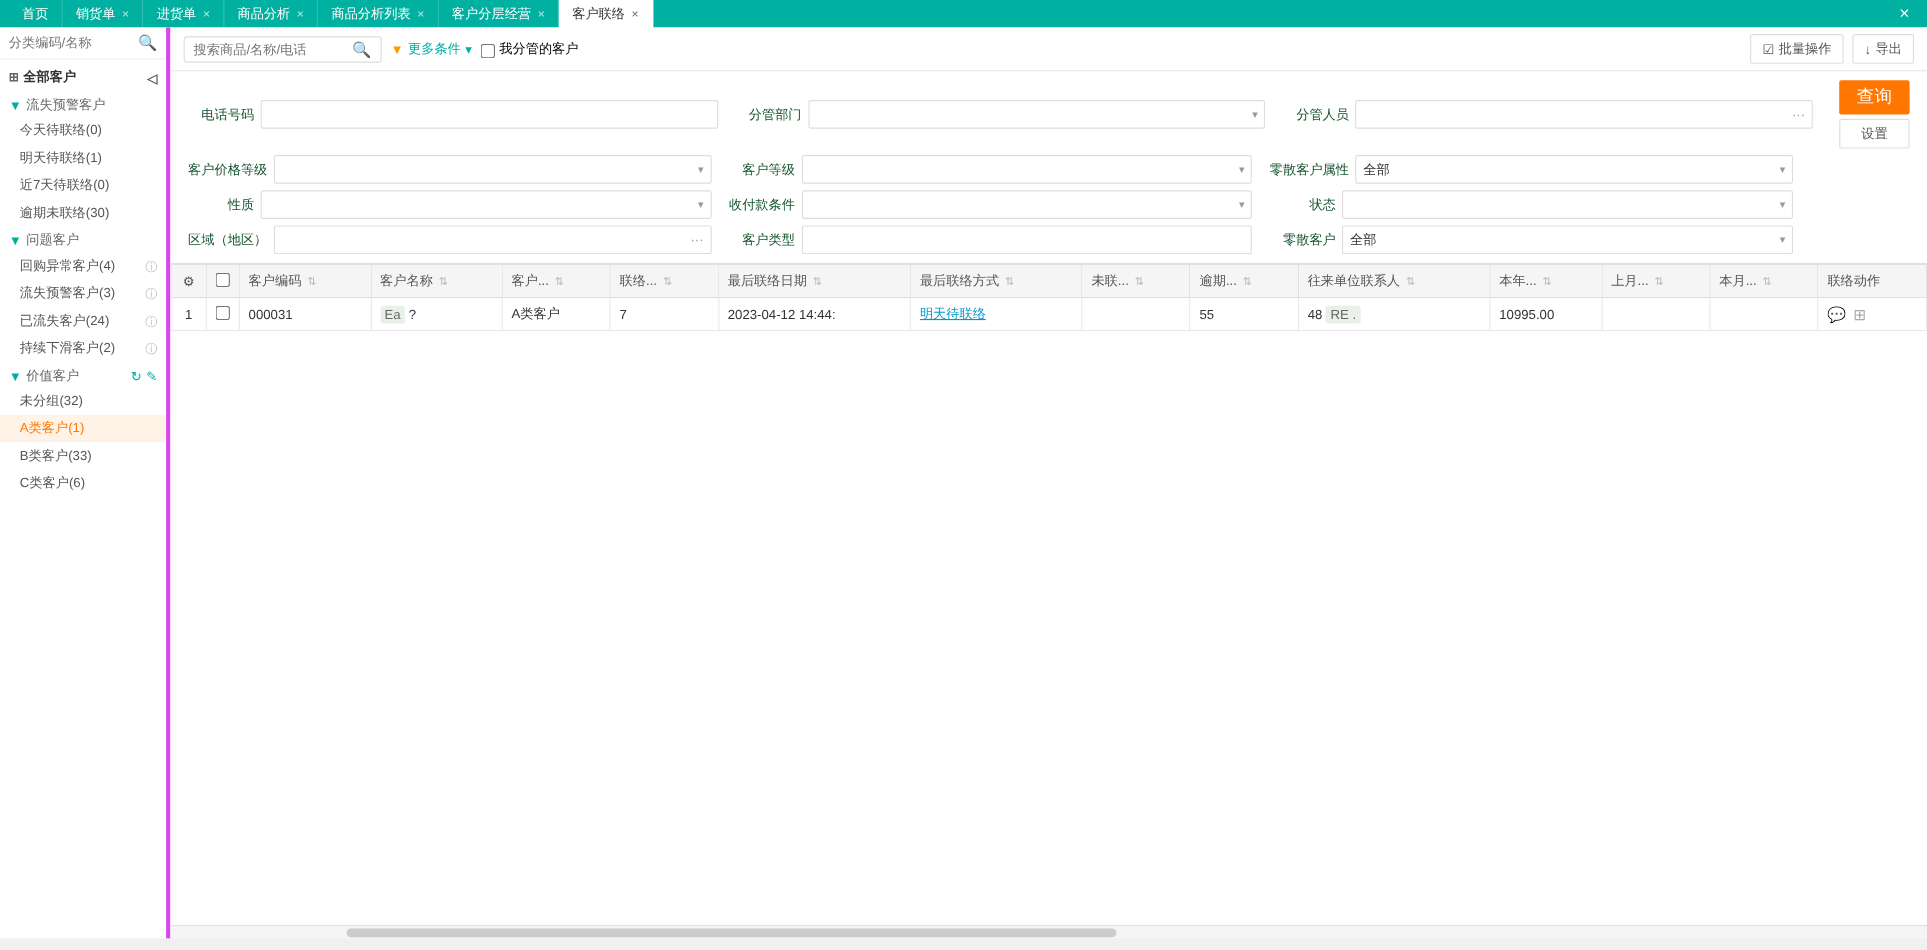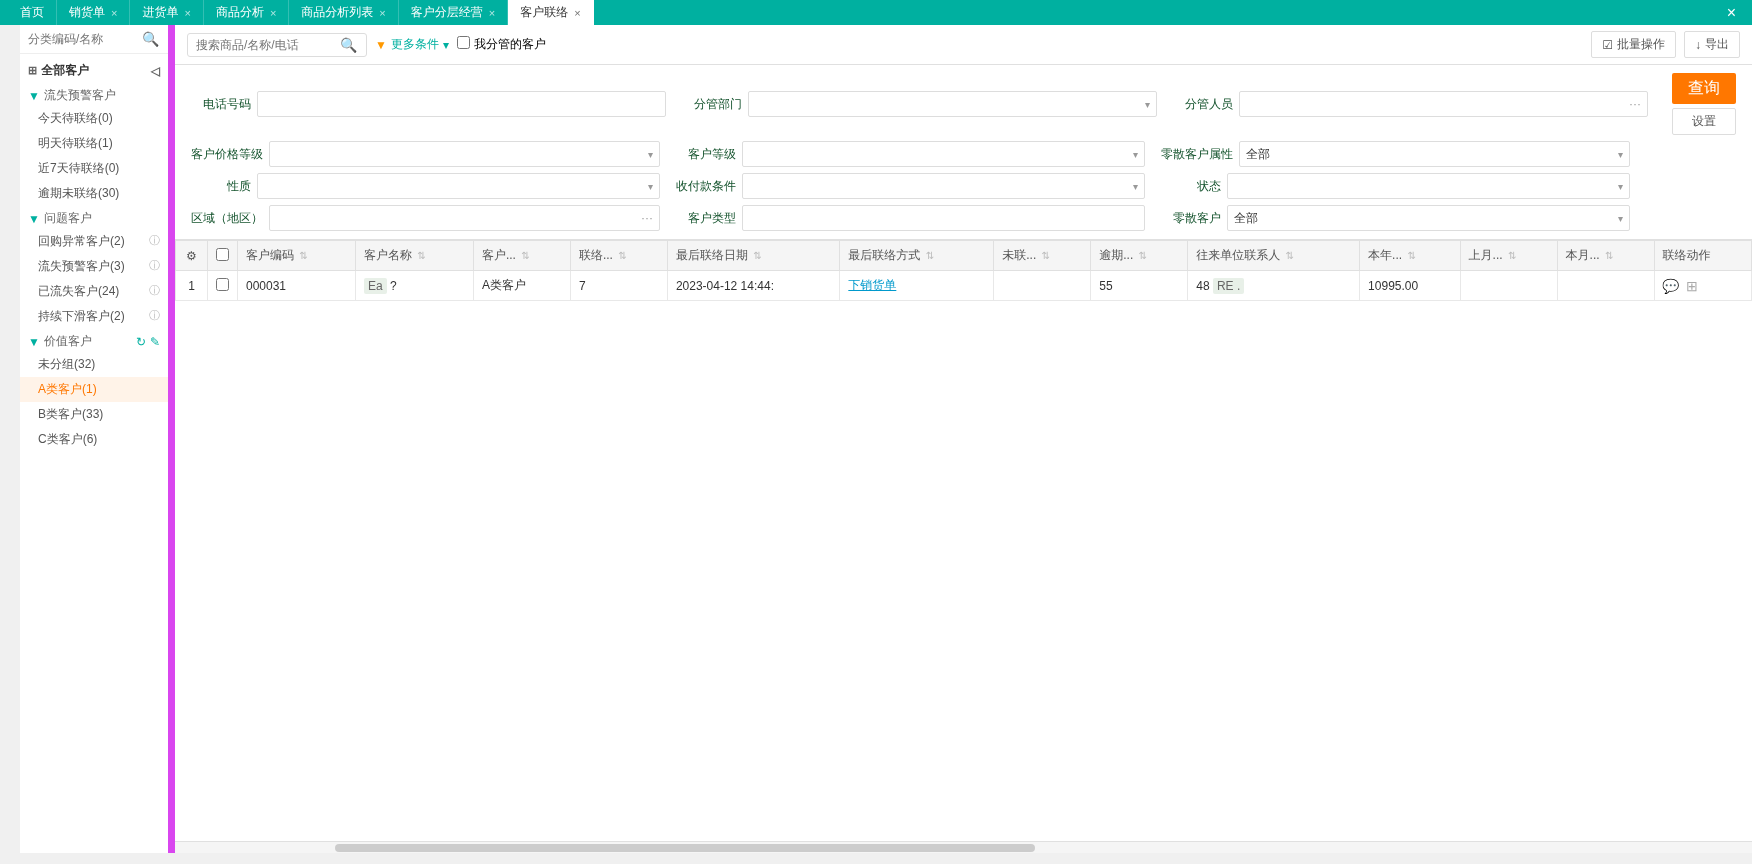--- a/index.html
+++ b/index.html
@@ -32,22 +32,22 @@
     }
 
     
     .main-layout {
       display: flex; height: calc(864px - 36px);
     }
 
     
     .sidebar {
       width: 155px; min-width: 155px;
-      background: #fff; border-right: 7px solid #d946ef;
-      overflow-y: auto; padding-bottom: 8px; margin-left: 20px;
+      background: #fff; border-right: 4px solid #d946ef;
+      overflow-y: auto; padding-bottom: 8px;
     }
     .sidebar-search {
       display: flex; align-items: center;
       padding: 6px 8px; border-bottom: 1px solid #eee;
     }
     .sidebar-search input {
       border: none; outline: none; font-size: 12px;
       width: 100%; color: #999;
     }
     .sidebar-search .search-icon {
@@ -60,21 +60,21 @@
       justify-content: space-between;
     }
     .sidebar-section-header .collapse-icon { color: #666; cursor: pointer; }
     .sidebar-group-label {
       display: flex; align-items: center;
       padding: 4px 8px 2px 8px; color: #666; font-size: 12px;
     }
     .sidebar-group-label .arrow { margin-right: 4px; color: #00b0a0; }
     .sidebar-item {
       padding: 4px 8px 4px 18px; color: #555; cursor: pointer;
-      display: flex; align-items: flex-start; justify-content: space-between;
+      display: flex; align-items: flex-end; justify-content: space-between;
     }
     .sidebar-item.active { background: #fff3e8; color: #ff7700; }
     .sidebar-item .item-label { flex: 1; }
     .sidebar-item .item-icon { color: #bbb; font-size: 11px; }
 
     
     .content-area {
       flex: 1; display: flex; flex-direction: column;
       background: #f5f5f5; overflow: hidden;
     }
@@ -93,21 +93,21 @@
     .filter-search input {
       border: none; outline: none; font-size: 12px; width: 100%;
     }
     .filter-search .s-icon { color: #00b0a0; font-size: 14px; cursor: pointer; }
     .filter-more {
       display: flex; align-items: center; gap: 4px;
       color: #00b0a0; cursor: pointer; font-size: 12px;
     }
     .filter-more .funnel { color: #ff9900; }
     .filter-checkbox {
-      display: flex; align-items: flex-start; gap: 4px; cursor: pointer;
+      display: flex; align-items: flex-end; gap: 4px; cursor: pointer;
     }
     .filter-right {
       margin-left: auto; display: flex; gap: 8px; align-items: center;
     }
     .btn-batch {
       border: 1px solid #ddd; background: #fff;
       padding: 4px 10px; cursor: pointer; color: #555; border-radius: 2px;
       display: flex; align-items: center; gap: 4px;
     }
     .btn-export {
@@ -279,21 +279,21 @@
     </div>
     <div class="sidebar-item">
       <span class="item-label">逾期未联络(30)</span>
     </div>
 
     <div class="sidebar-group-label">
       <span class="arrow">▼</span>
       <span>问题客户</span>
     </div>
     <div class="sidebar-item">
-      <span class="item-label">回购异常客户(2)</span>
+      <span class="item-label">回购异常客户(4)</span>
       <span class="item-icon">ⓘ</span>
     </div>
     <div class="sidebar-item">
       <span class="item-label">流失预警客户(3)</span>
       <span class="item-icon">ⓘ</span>
     </div>
     <div class="sidebar-item">
       <span class="item-label">已流失客户(24)</span>
       <span class="item-icon">ⓘ</span>
     </div>
@@ -521,21 +521,21 @@
             </td>
             <td>000031</td>
             <td>
               <span class="name-partial">Ea</span>
               <span>?</span>
             </td>
             <td>A类客户</td>
             <td>7</td>
             <td>2023-04-12 14:44:</td>
             <td>
-              <span class="link-text">下销货单</span>
+              <span class="link-text">明天待联络</span>
             </td>
             <td></td>
             <td>55</td>
             <td>
               <span>48</span>
               <span class="name-partial">RE .</span>
             </td>
             <td>10995.00</td>
             <td></td>
             <td></td>

